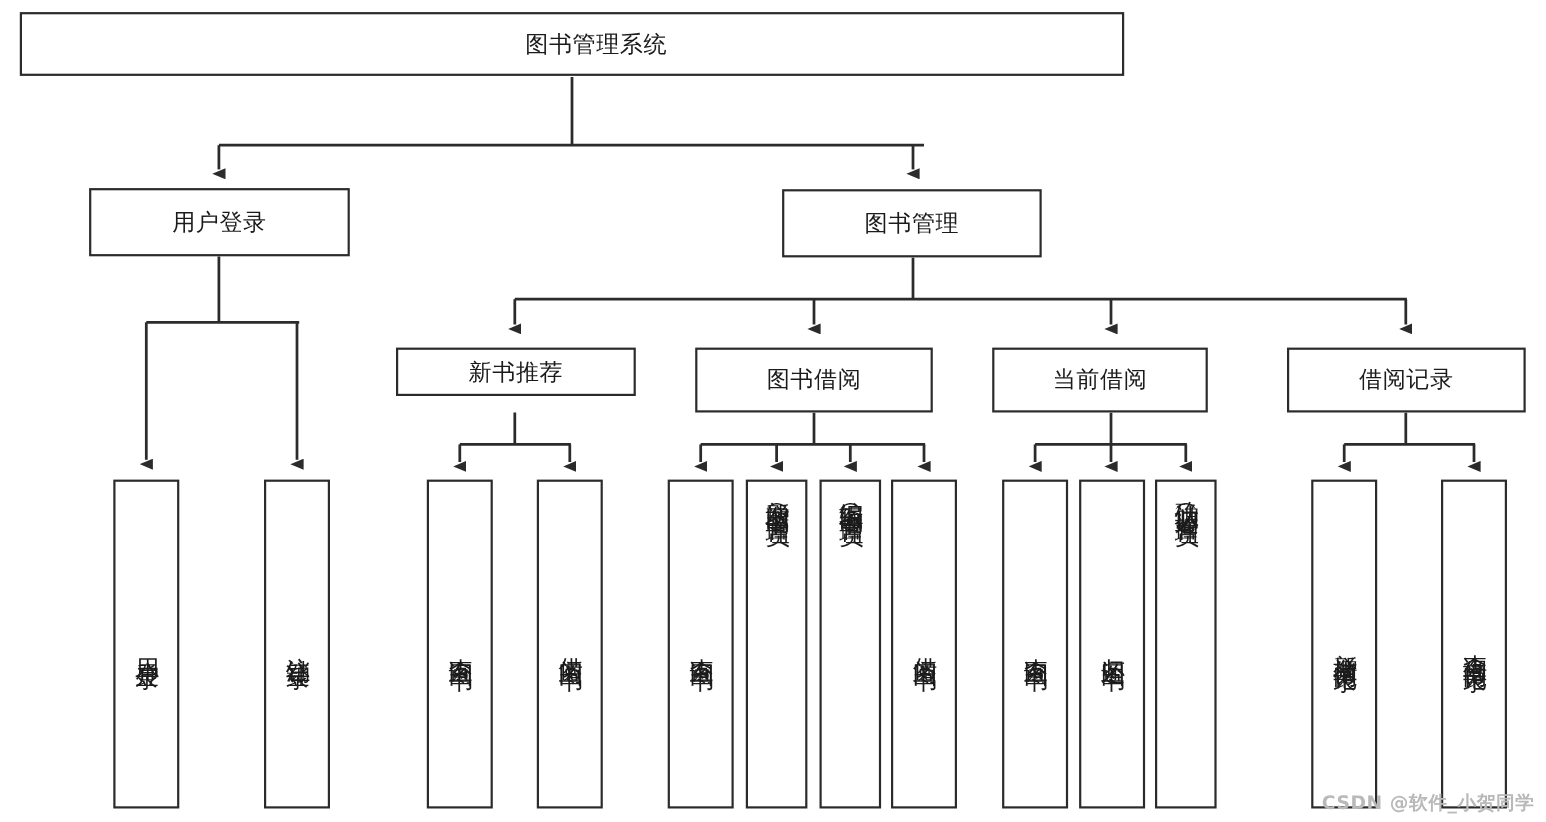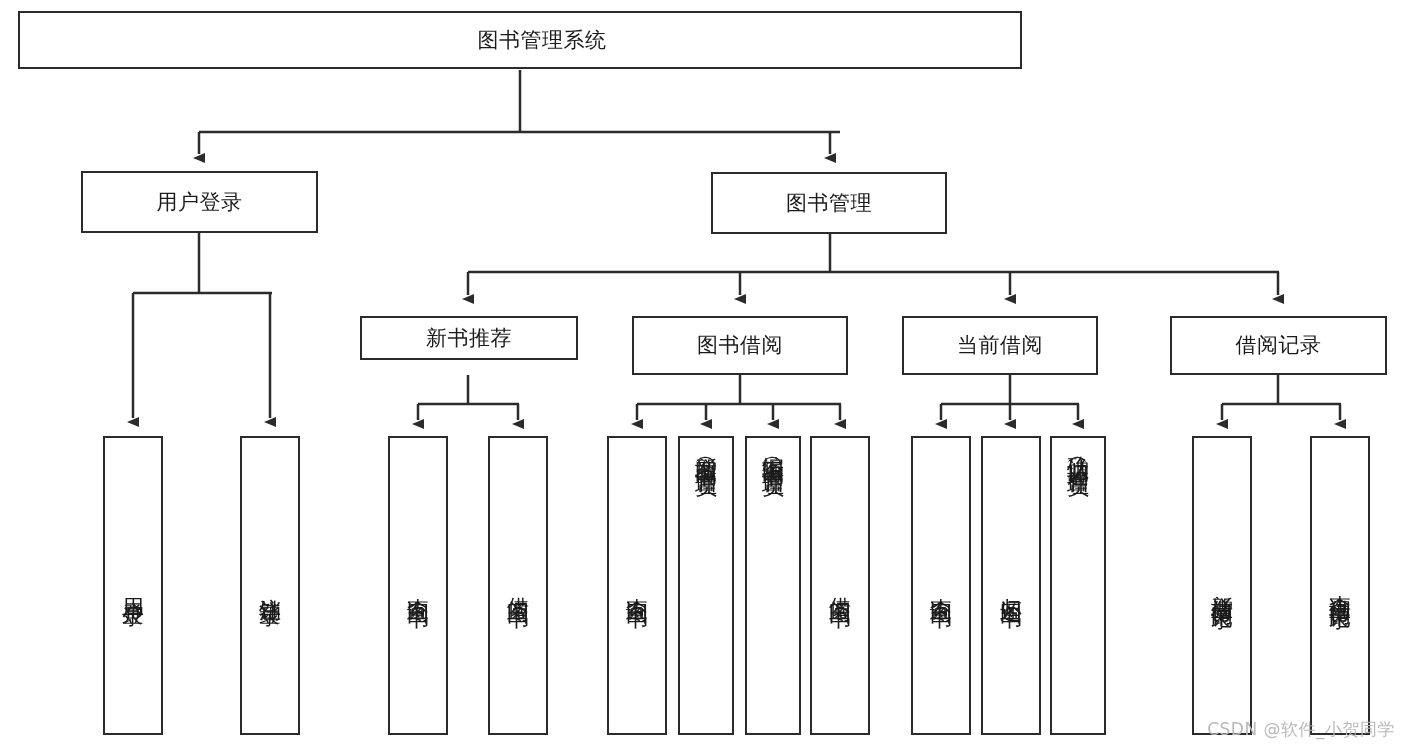--- a/index.html
+++ b/index.html
@@ -73,20 +73,21 @@
   #watermark {
     position: absolute;
     right: 10px;
     bottom: 6px;
     font-size: 17px;
     color: #b9b9b9;
     letter-spacing: 0.5px;
     z-index: 5;
     white-space: pre;
     font-family: "DejaVu Sans", "Liberation Sans", sans-serif;
+    font-weight: bold;
   }
 </style>
 </head>
 <body>
 
 <div id="diagram-root">
 
   <svg id="diagram-svg" viewBox="0 0 1405 747">
     <defs>
       <marker id="arrow" markerWidth="10" markerHeight="12" refX="1" refY="6" orient="auto" markerUnits="userSpaceOnUse">

